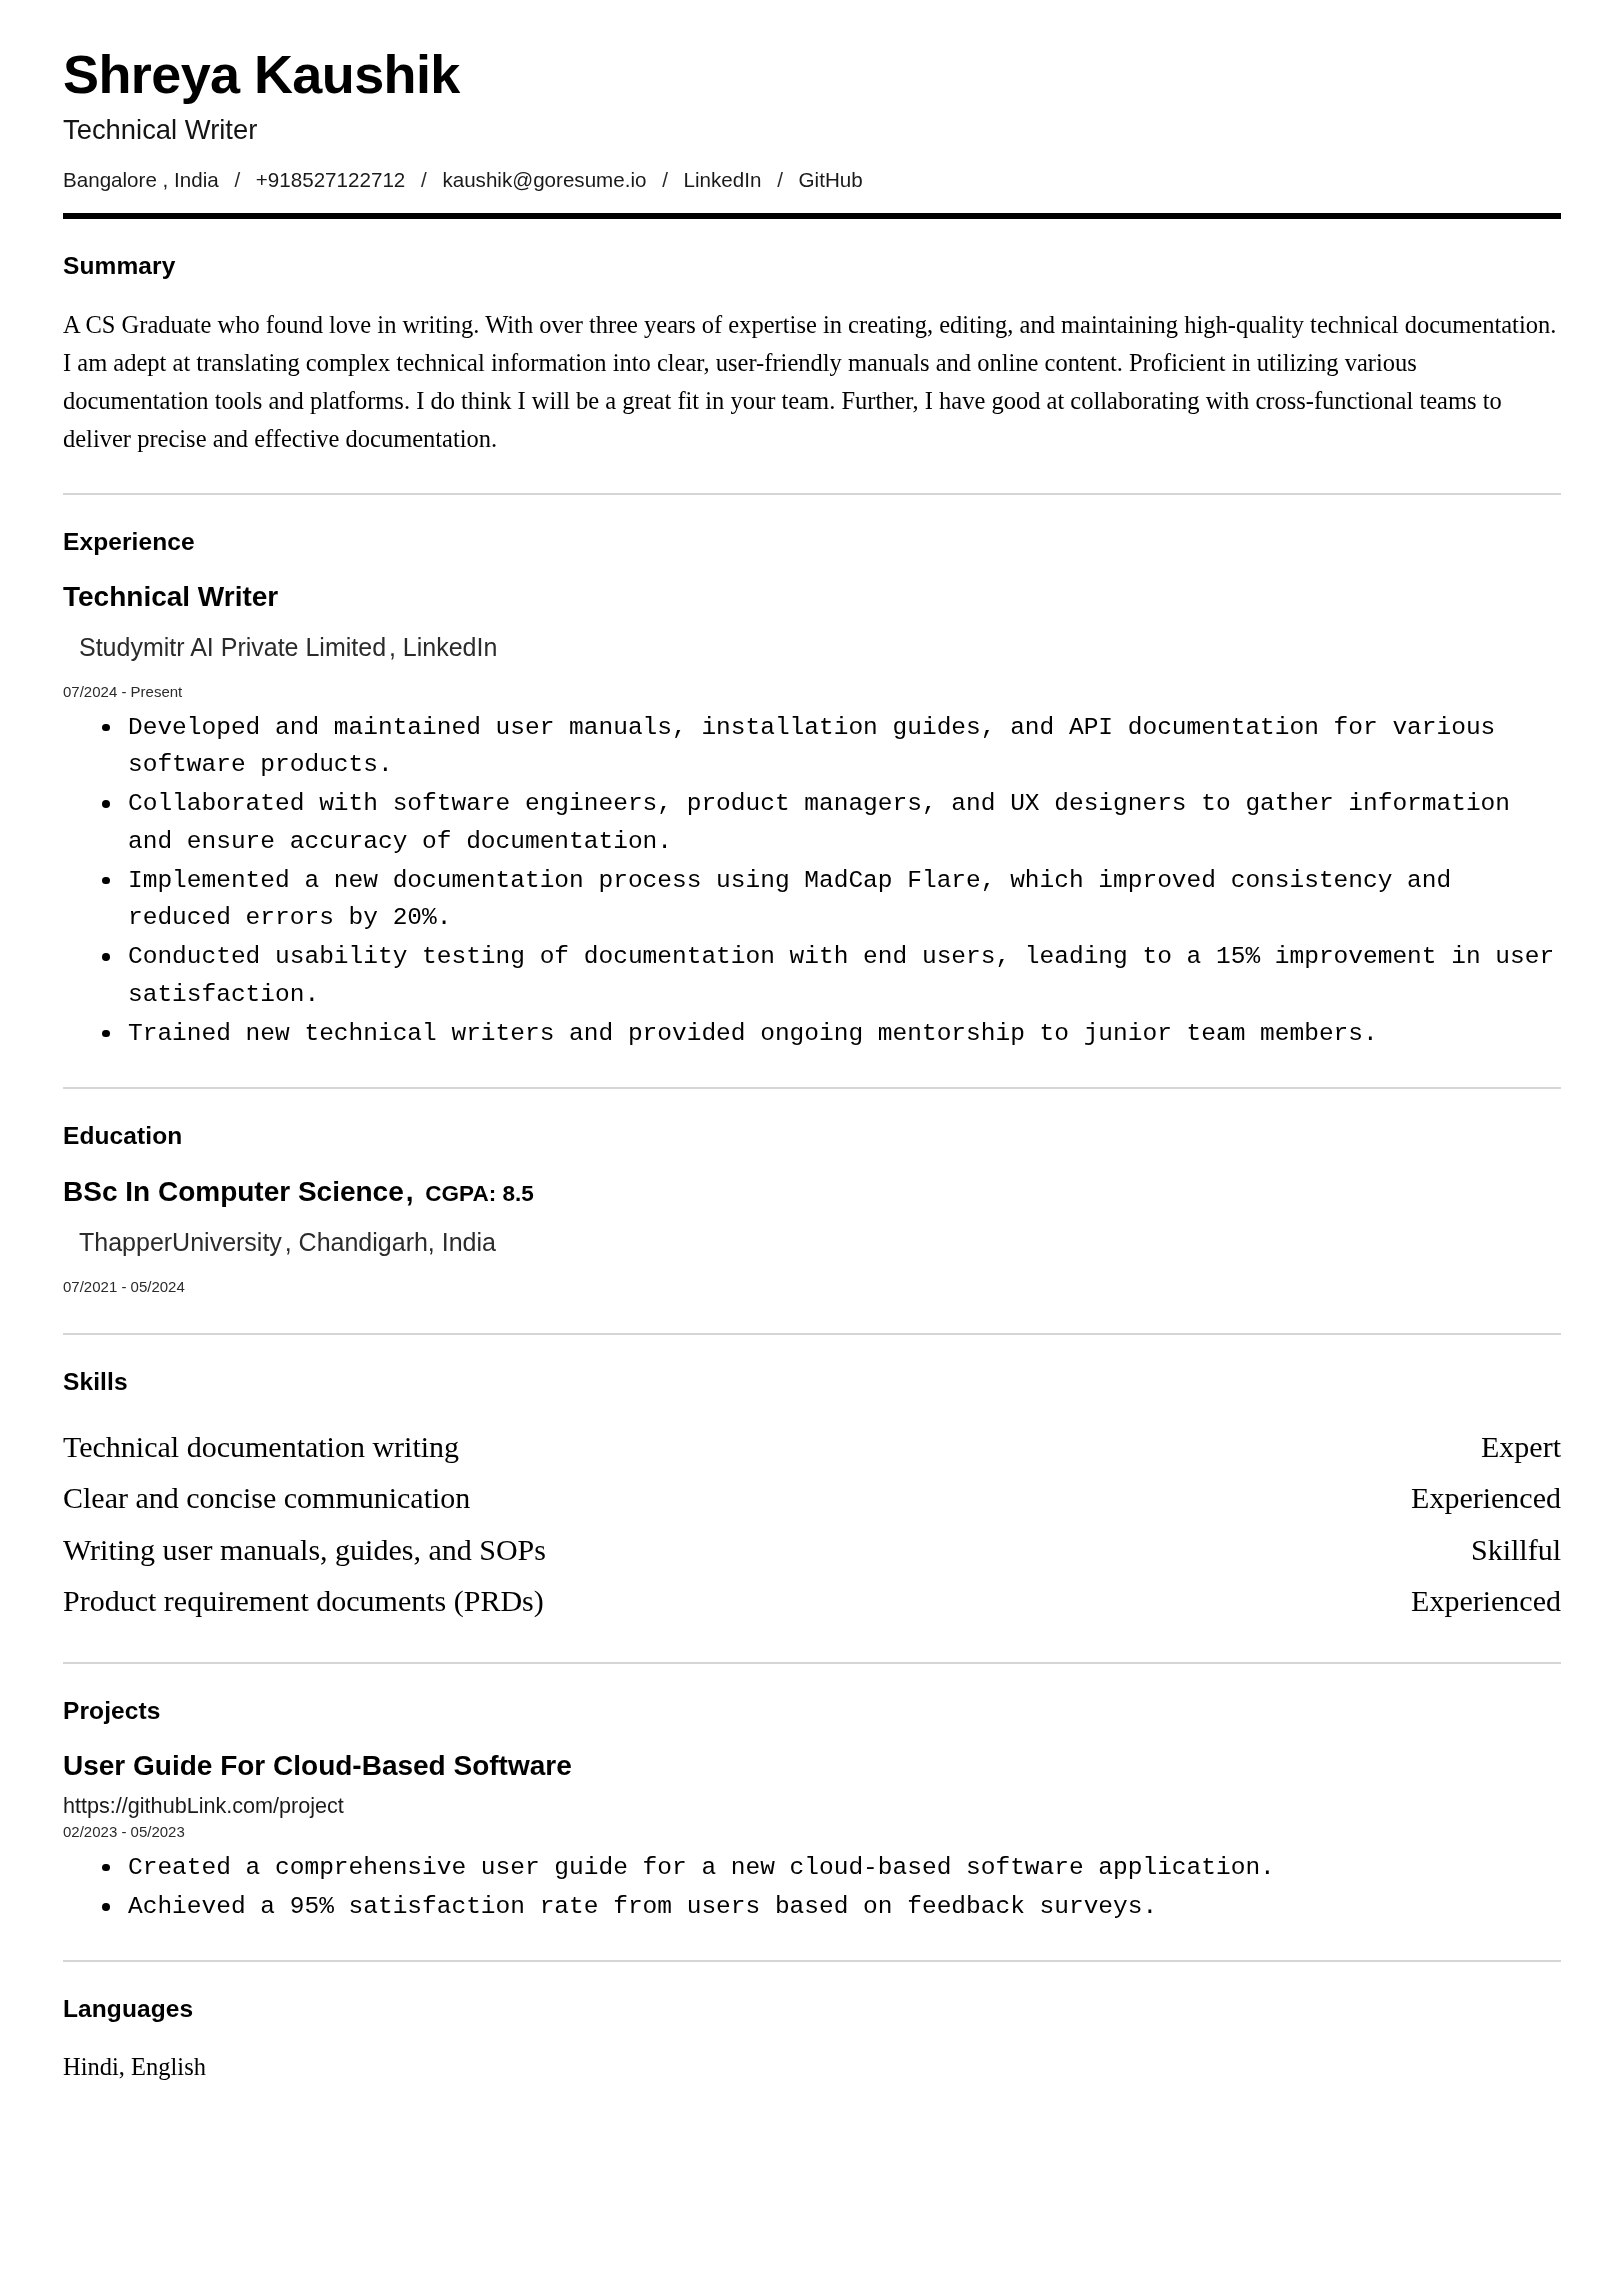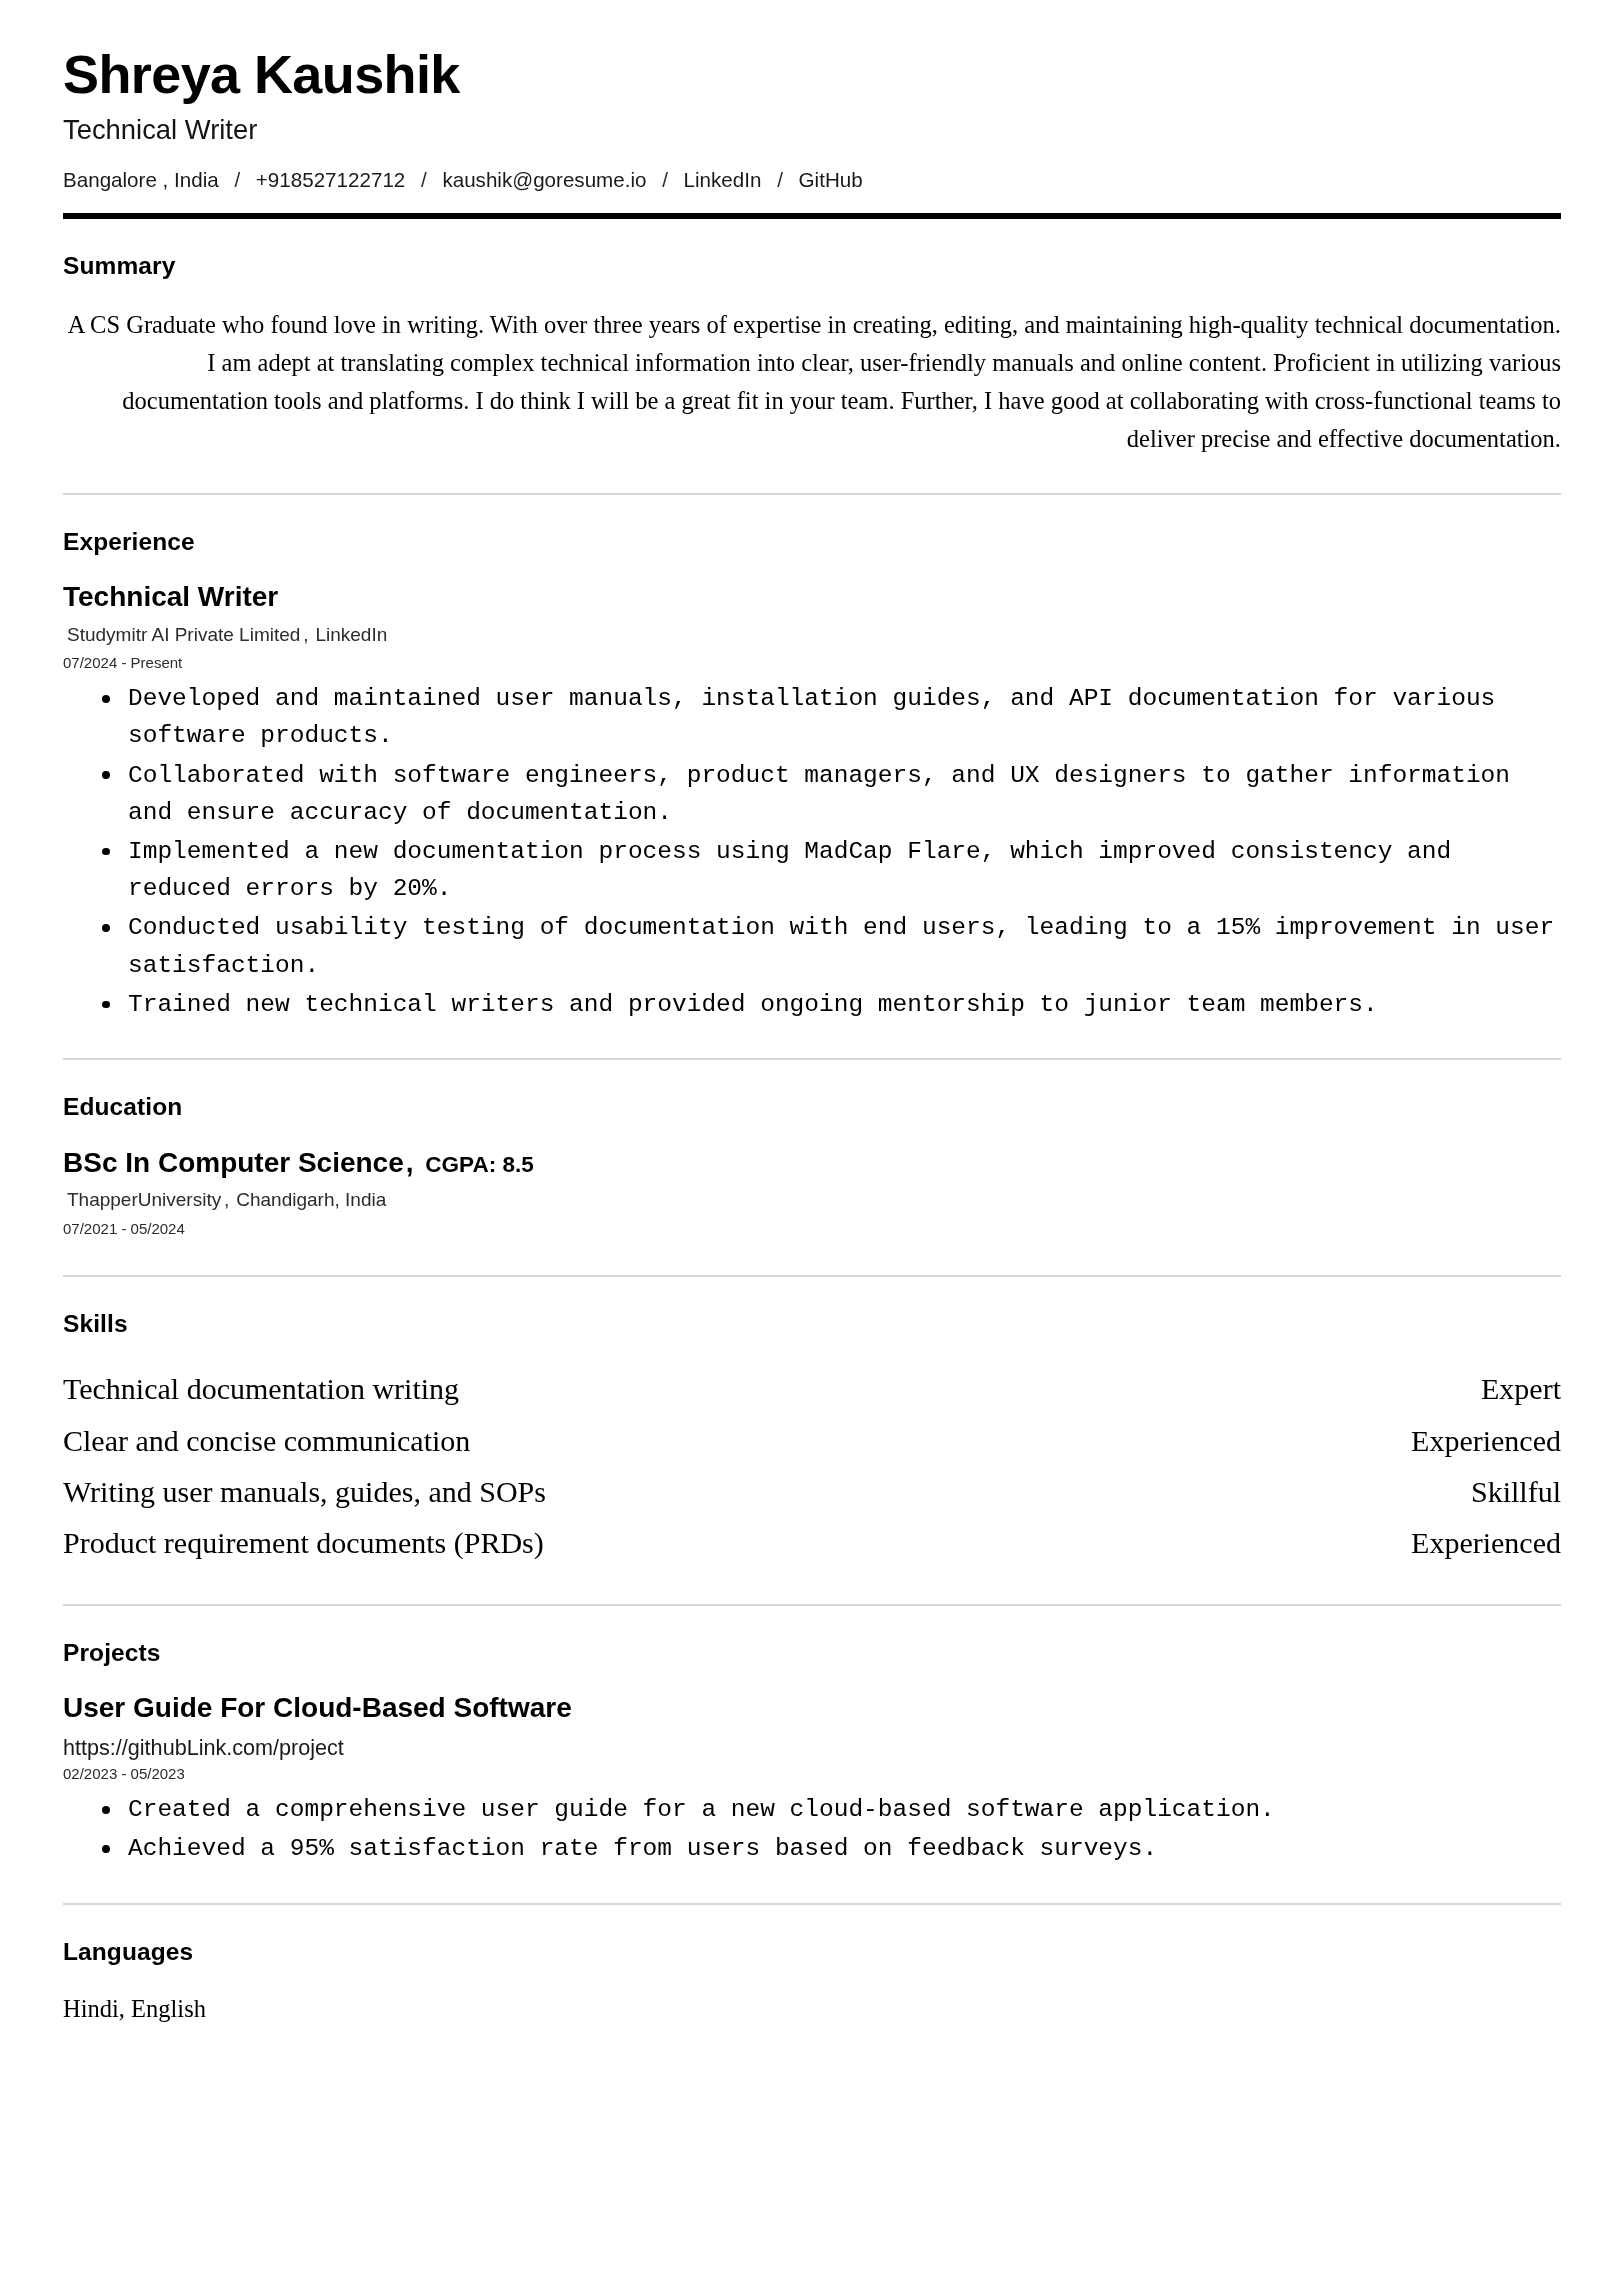--- a/index.html
+++ b/index.html
@@ -95,21 +95,21 @@
     width: 100%;
     margin-top: 35px;
   }
 
   .summary-text {
     font-family: "Liberation Serif", serif;
     font-size: 24.5px;
     line-height: 1.55;
     margin: 0;
     color: #000;
-    text-align: right;
+    text-align: left;
   }
 
   
   .entry { margin-bottom: 0; }
 
   .entry-title {
     font-family: "Liberation Sans", sans-serif;
     font-size: 28px;
     font-weight: 700;
     color: #000;
@@ -127,25 +127,25 @@
   .entry-title-extra {
     font-family: "Liberation Sans", sans-serif;
     font-size: 22.5px;
     font-weight: 700;
     color: #000;
     padding-left: 5.9px;
   }
 
   .entry-meta {
     font-family: "Liberation Sans", sans-serif;
-    font-size: 19px;
+    font-size: 25px;
     font-weight: 400;
     color: #2b2b2b;
     line-height: 1.45;
-    margin: 4px;
+    margin: 16px;
     display: flex;
     align-items: baseline;
     flex-wrap: wrap;
   }
   .entry-meta .meta-sep { padding: 0 6.9px 0 2.9px; }
 
   .entry-dates {
     font-family: "Liberation Sans", sans-serif;
     font-size: 15px;
     font-weight: 400;

